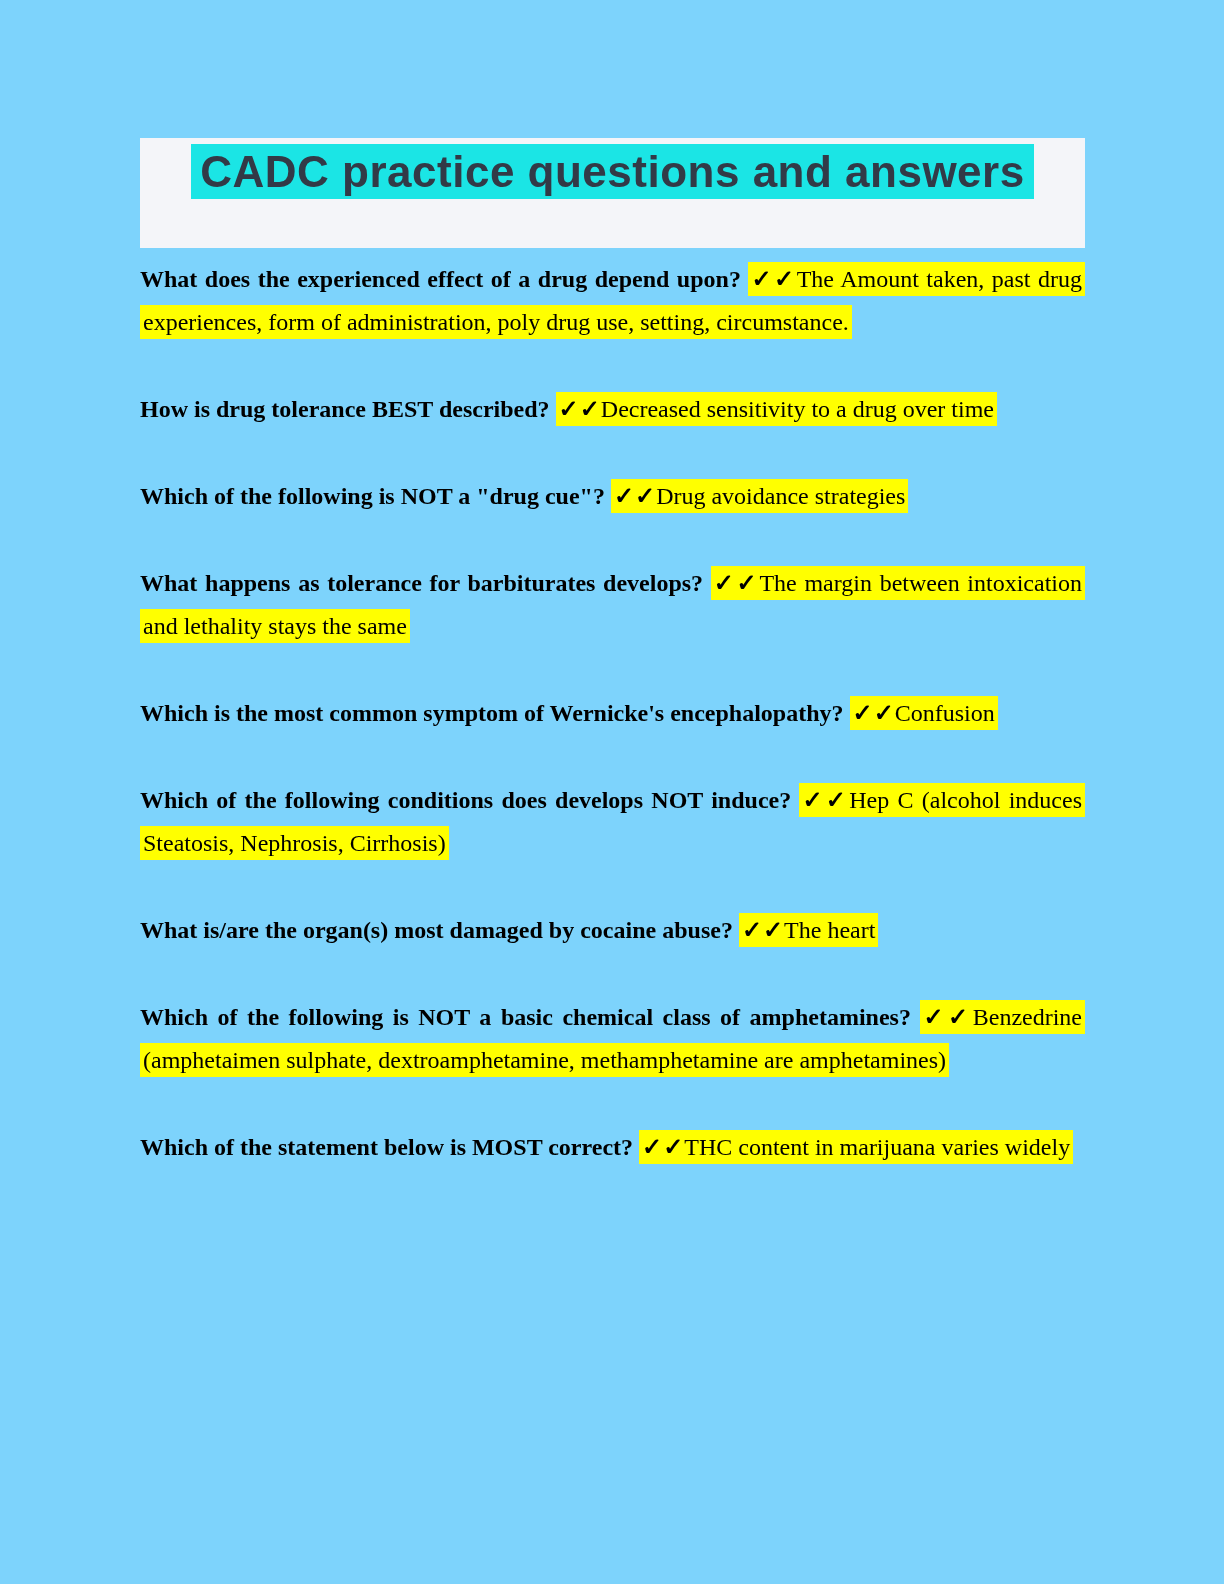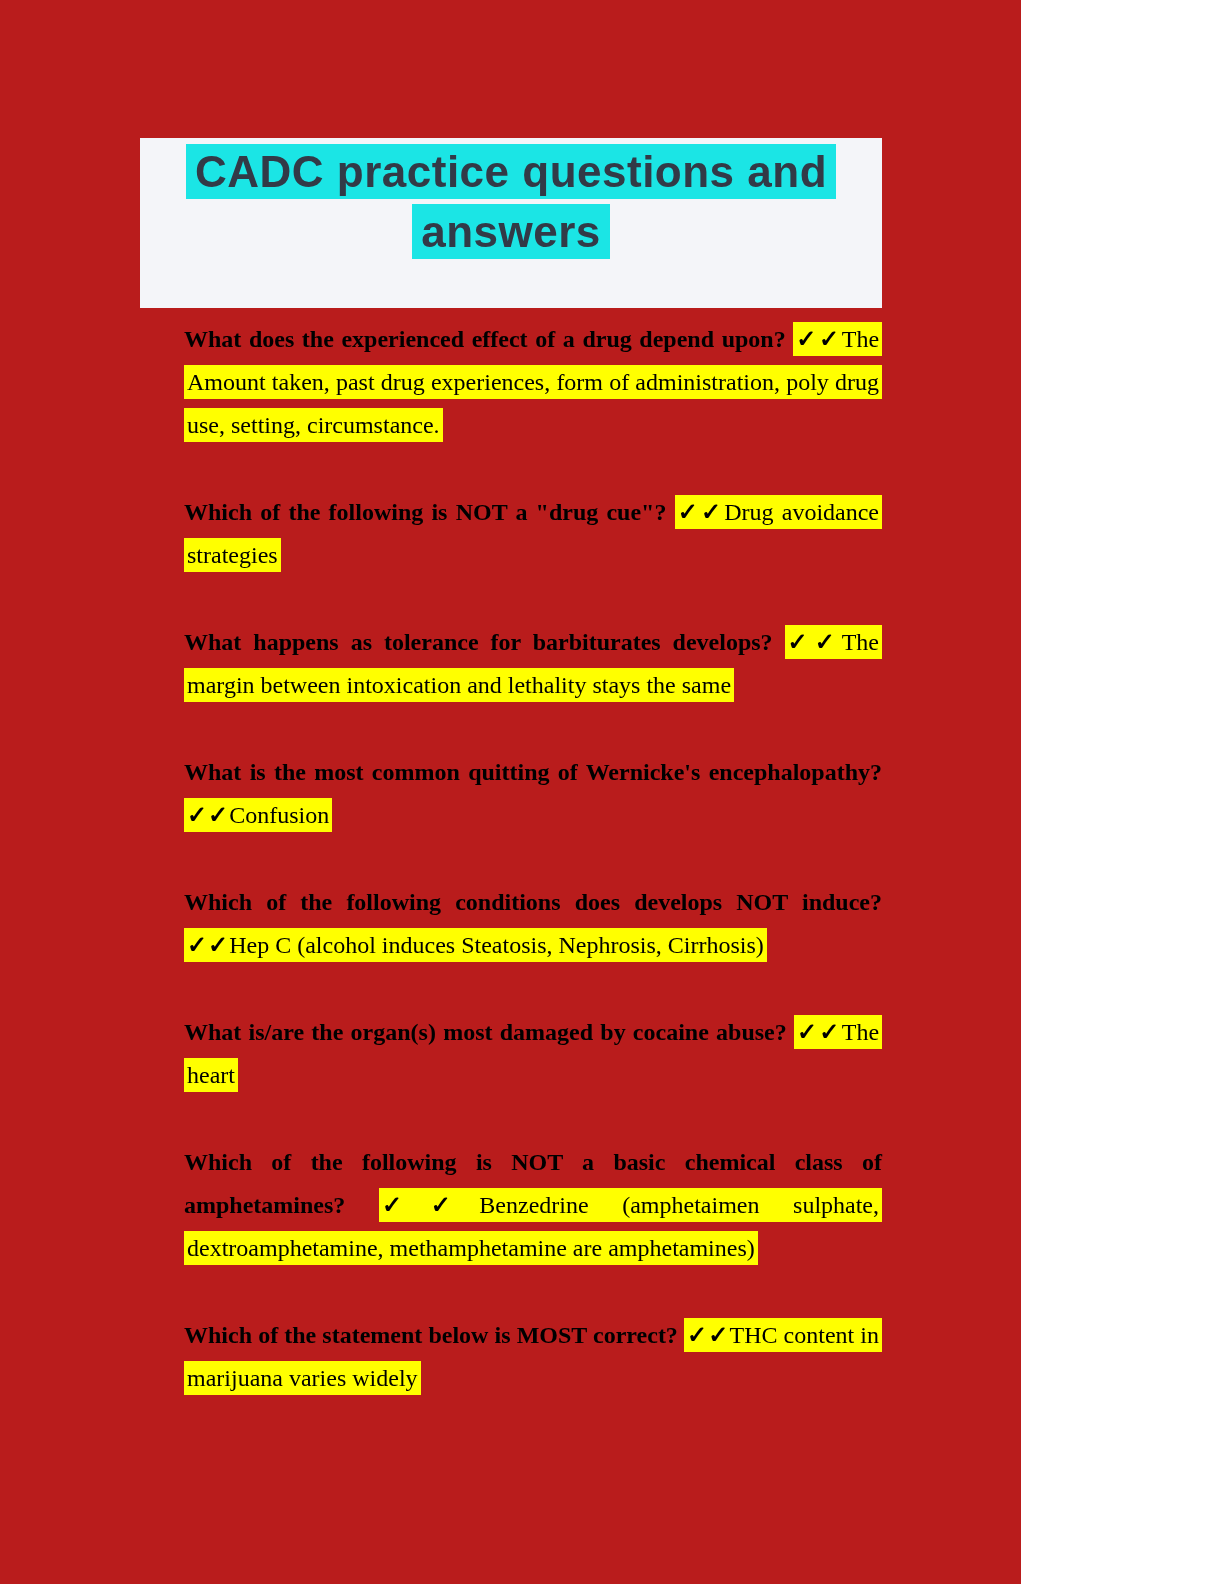--- a/index.html
+++ b/index.html
@@ -4,23 +4,23 @@
 <style>
   :root {
     --cyan: #1be5e5;
     --yellow: #ffff00;
     --title-color: #323a47;
     --panel: #f4f5f9;
   }
   * { box-sizing: border-box; }
   html, body { margin: 0; padding: 0; background: #ffffff; }
   .page {
-    width: 1021px;
+    width: 1224px;
     height: 1584px;
-    background: #b91c1c;
+    background: #7dd3fc;
     padding: 138px 139px 0 140px;
     font-family: "Liberation Serif", serif;
     color: #000000;
     overflow: hidden;
   }
   .title-panel {
     background: var(--panel);
     padding: 4px 10px 46px 10px;
     text-align: center;
   }
@@ -32,21 +32,21 @@
     line-height: 60px;
     color: var(--title-color);
     letter-spacing: 0.5px;
   }
   .title-hl {
     background: var(--cyan);
     padding: 3px 9px;
     -webkit-box-decoration-break: clone;
     box-decoration-break: clone;
   }
-  .qa-list { margin-top: 10px; margin-left: 44px; }
+  .qa-list { margin-top: 10px; }
   p.qa {
     margin: 0 0 44px 0;
     font-size: 24px;
     line-height: 43px;
     text-align: justify;
   }
   .q { font-weight: bold; color: #000000; }
   .hl {
     background: var(--yellow);
     padding: 4px 3px;
@@ -60,26 +60,27 @@
 
 <div class="page">
 
   <div class="title-panel">
     <h1 class="doc-title"><span class="title-hl">CADC practice questions and answers</span><br></h1>
   </div>
 
   <div class="qa-list">
     <p class="qa"><span class="q">What does the experienced effect of a drug depend upon?</span> <span class="hl"><span class="marks">✓✓</span><span>The Amount taken, past drug experiences, form of administration, poly drug use, setting, circumstance.</span></span></p>
 
+    <p class="qa"><span class="q">How is drug tolerance BEST described?</span> <span class="hl"><span class="marks">✓✓</span><span>Decreased sensitivity to a drug over time</span></span></p>
 
     <p class="qa"><span class="q">Which of the following is NOT a "drug cue"?</span> <span class="hl"><span class="marks">✓✓</span><span>Drug avoidance strategies</span></span></p>
 
     <p class="qa"><span class="q">What happens as tolerance for barbiturates develops?</span> <span class="hl"><span class="marks">✓✓</span><span>The margin between intoxication and lethality stays the same</span></span></p>
 
-    <p class="qa"><span class="q">What is the most common quitting of Wernicke's encephalopathy?</span> <span class="hl"><span class="marks">✓✓</span><span>Confusion</span></span></p>
+    <p class="qa"><span class="q">Which is the most common symptom of Wernicke's encephalopathy?</span> <span class="hl"><span class="marks">✓✓</span><span>Confusion</span></span></p>
 
     <p class="qa"><span class="q">Which of the following conditions does develops NOT induce?</span> <span class="hl"><span class="marks">✓✓</span><span>Hep C (alcohol induces Steatosis, Nephrosis, Cirrhosis)</span></span></p>
 
 
     <p class="qa"><span class="q">What is/are the organ(s) most damaged by cocaine abuse?</span> <span class="hl"><span class="marks">✓✓</span><span>The heart</span></span></p>
 
     <p class="qa"><span class="q">Which of the following is NOT a basic chemical class of amphetamines?</span> <span class="hl"><span class="marks">✓✓</span><span>Benzedrine (amphetaimen sulphate, dextroamphetamine, methamphetamine are amphetamines)</span></span></p>
 
 
     <p class="qa"><span class="q">Which of the statement below is MOST correct?</span> <span class="hl"><span class="marks">✓✓</span><span>THC content in marijuana varies widely</span></span></p>

